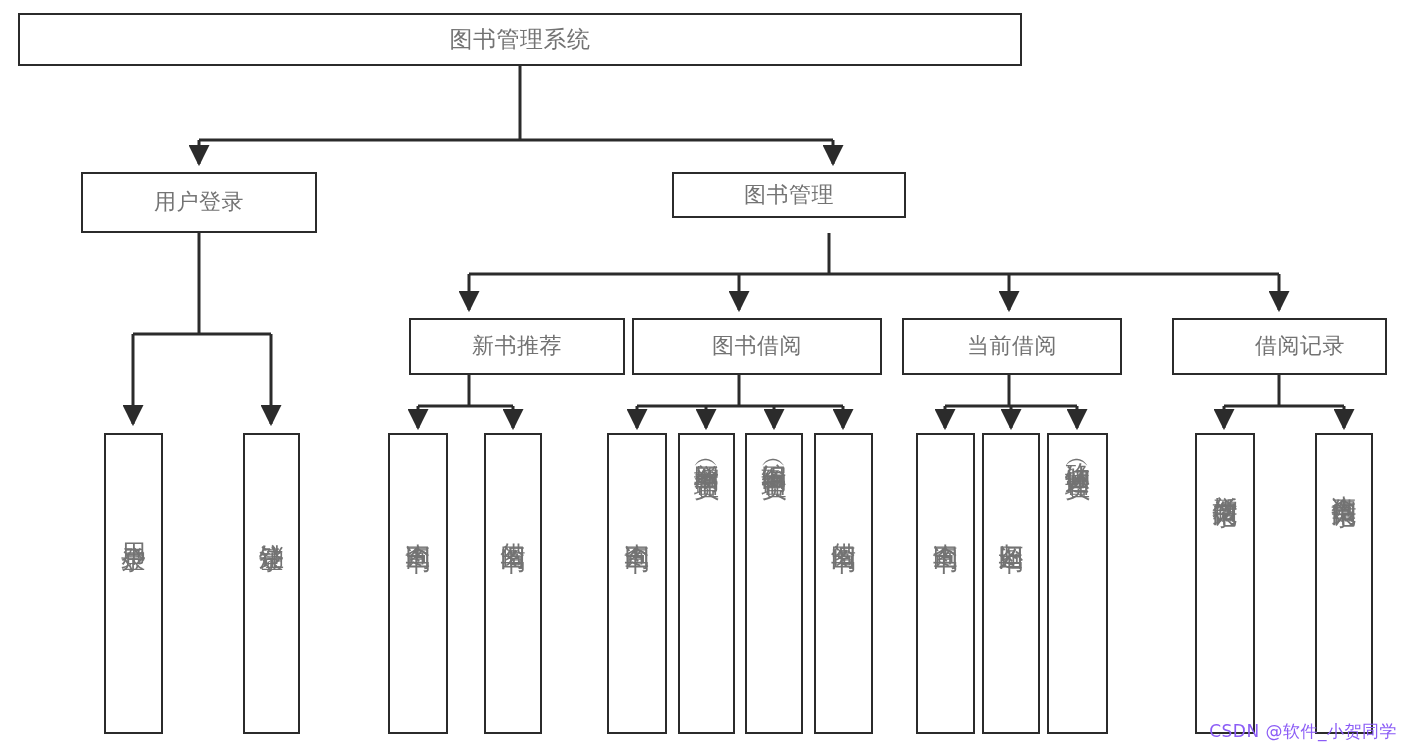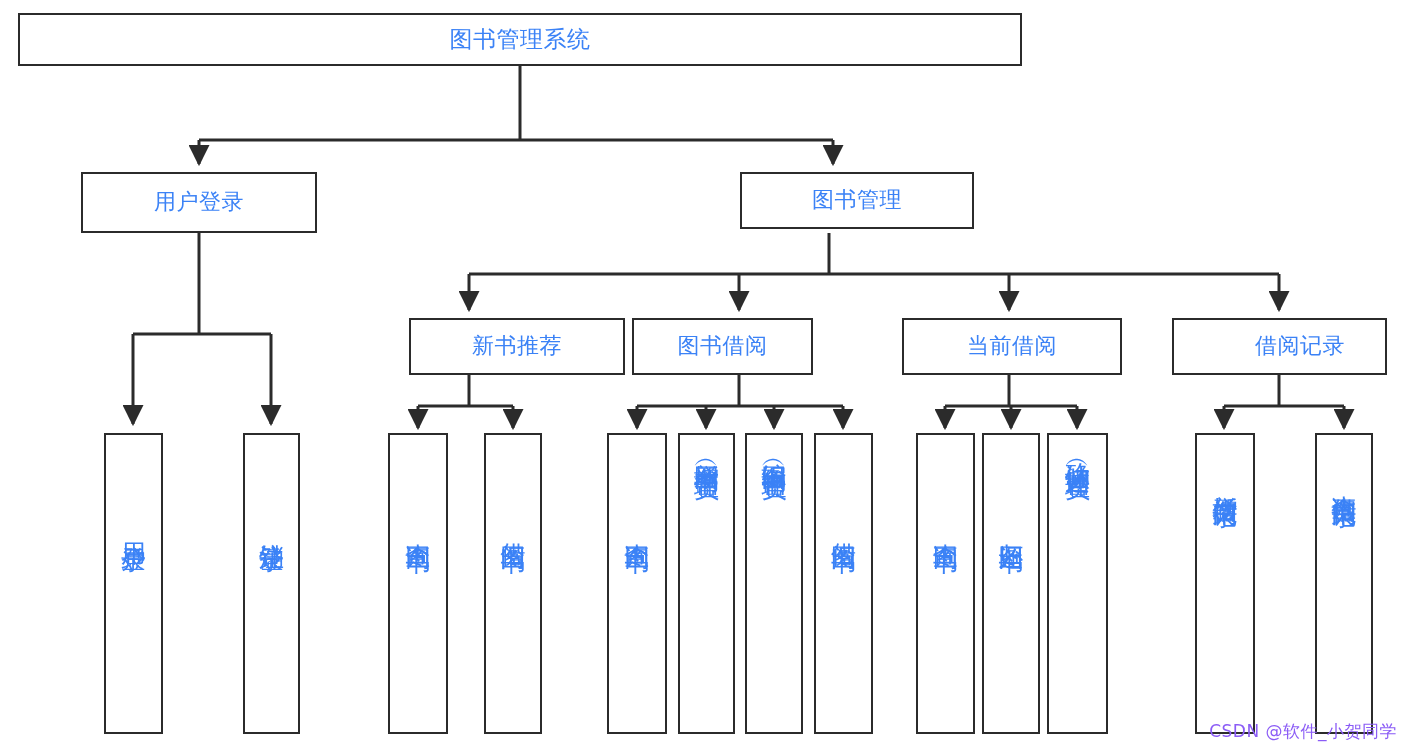--- a/index.html
+++ b/index.html
@@ -28,21 +28,21 @@
     position: absolute;
     box-sizing: border-box;
     background: #ffffff;
     border: 2px solid #2b2b2b;
     display: flex;
     align-items: center;
     justify-content: center;
     overflow: hidden;
   }
   .node-label {
-    color: #3b82f6;
+    color: #737373;
     line-height: 1.12;
     text-align: left;
     white-space: pre;
   }
   .node.horizontal .node-label {
     font-size: 22px;
     letter-spacing: 0.5px;
   }
   .node.root .node-label {
     font-size: 23px;
@@ -125,28 +125,28 @@
     </g>
   </svg>
 
   <div class="node horizontal root" style="left:18px; top:13px; width:1004px; height:53px;">
     <span class="node-label">图书管理系统</span>
   </div>
 
   <div class="node horizontal" style="left:81px; top:172px; width:236px; height:61px;">
     <span class="node-label">用户登录</span>
   </div>
-  <div class="node horizontal" style="left:740px; top:172px; width:234px; height:57px;">
+  <div class="node horizontal" style="left:672px; top:172px; width:234px; height:46px;">
     <span class="node-label">图书管理</span>
   </div>
 
   <div class="node horizontal" style="left:361px; top:318px; width:216px; height:57px;margin-left:48px;">
     <span class="node-label">新书推荐</span>
   </div>
-  <div class="node horizontal" style="left:632px; top:318px; width:181px; height:57px;">
+  <div class="node horizontal" style="left:632px; top:318px; width:250px; height:57px;">
     <span class="node-label">图书借阅</span>
   </div>
   <div class="node horizontal" style="left:902px; top:318px; width:220px; height:57px;">
     <span class="node-label">当前借阅</span>
   </div>
   <div class="node horizontal" style="left:1172px; top:318px; width:215px; height:57px;padding-left:41px;">
     <span class="node-label">借阅记录</span>
   </div>
 
   <div class="node vertical" style="left:104px; top:433px; width:59px; height:301px; padding-top:88px;">

